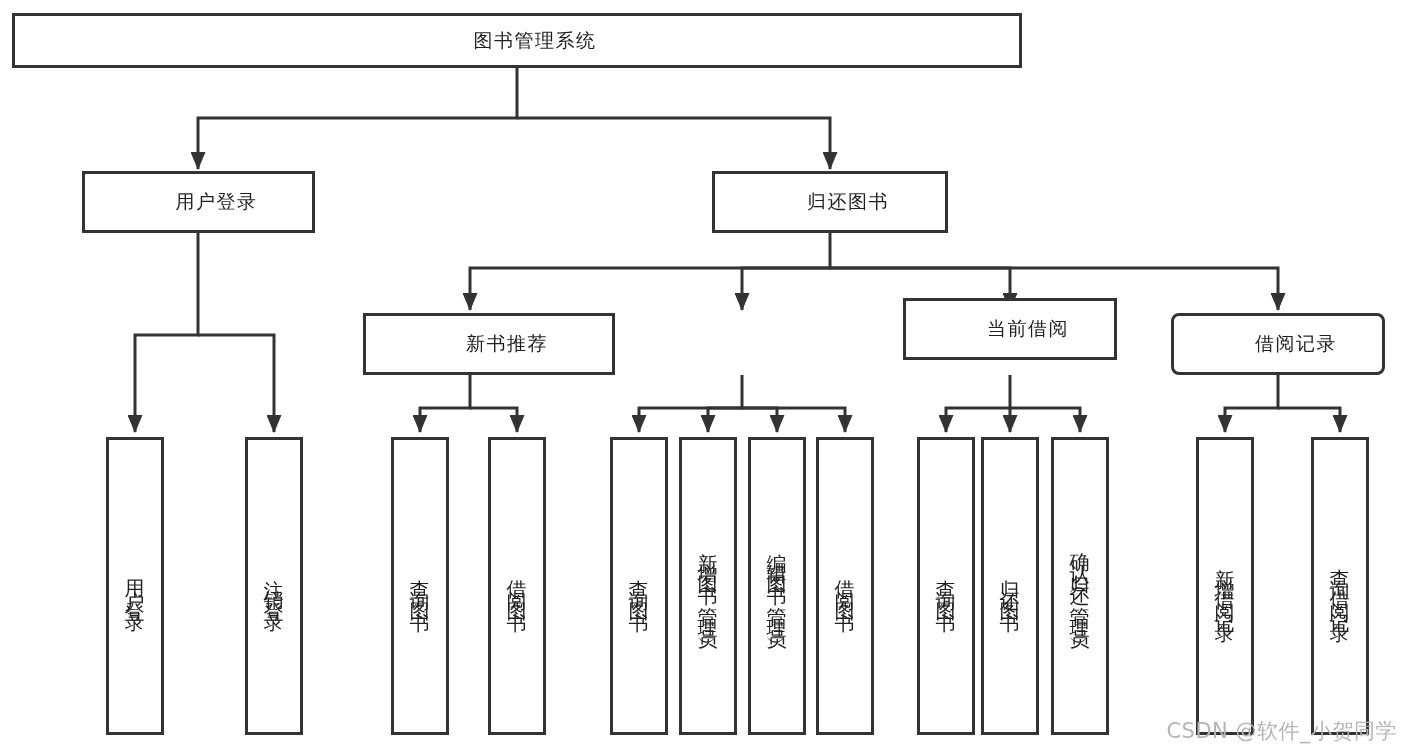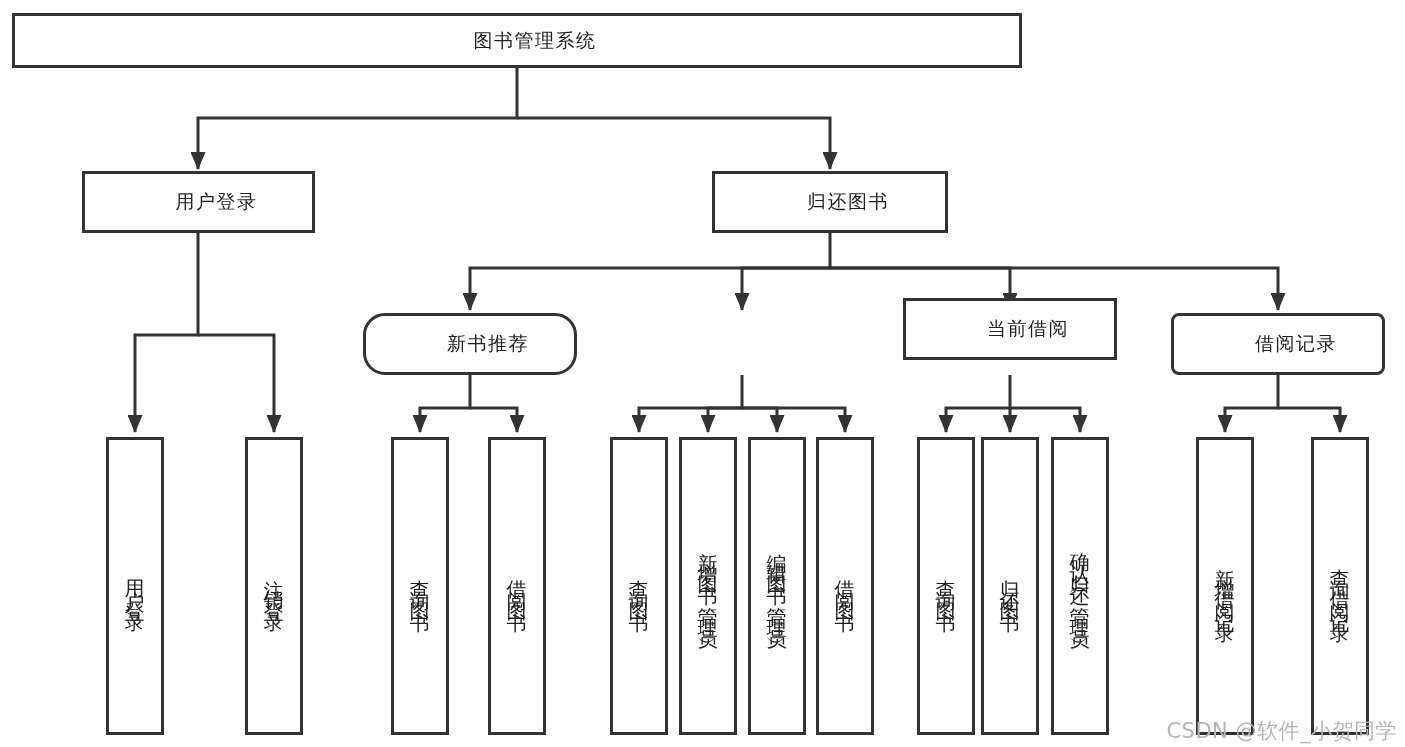--- a/index.html
+++ b/index.html
@@ -45,21 +45,21 @@
     line-height: 1;
     letter-spacing: 11px;
     white-space: nowrap;
   }
   
   .n-root   { left: 12px;  top: 13px;  width: 1010px; height: 55px; }
   
   .n-l2a    { left: 82px;  top: 171px; width: 233px;  height: 62px; }
   .n-l2b    { left: 712px; top: 171px; width: 236px;  height: 62px; }
   
-  .n-l3a    { left: 363px;  top: 313px; width: 214px; height: 62px; border-radius: 22px; }
+  .n-l3a    { left: 363px;  top: 313px; width: 252px; height: 62px; }
   .n-l3b    { left: 635px;  top: 313px; width: 214px; height: 62px; }
   .n-l3c    { left: 903px;  top: 298px; width: 214px; height: 62px; }
   .n-l3d    { left: 1171px; top: 313px; width: 214px; height: 62px; border-radius: 8px; }
   
   .vnode    { top: 437px; width: 58px; height: 298px; }
   .n-v1  { left: 106px;  }
   .n-v2  { left: 245px;  }
   .n-v3  { left: 391px;  }
   .n-v4  { left: 488px;  }
   .n-v5  { left: 610px;  }

